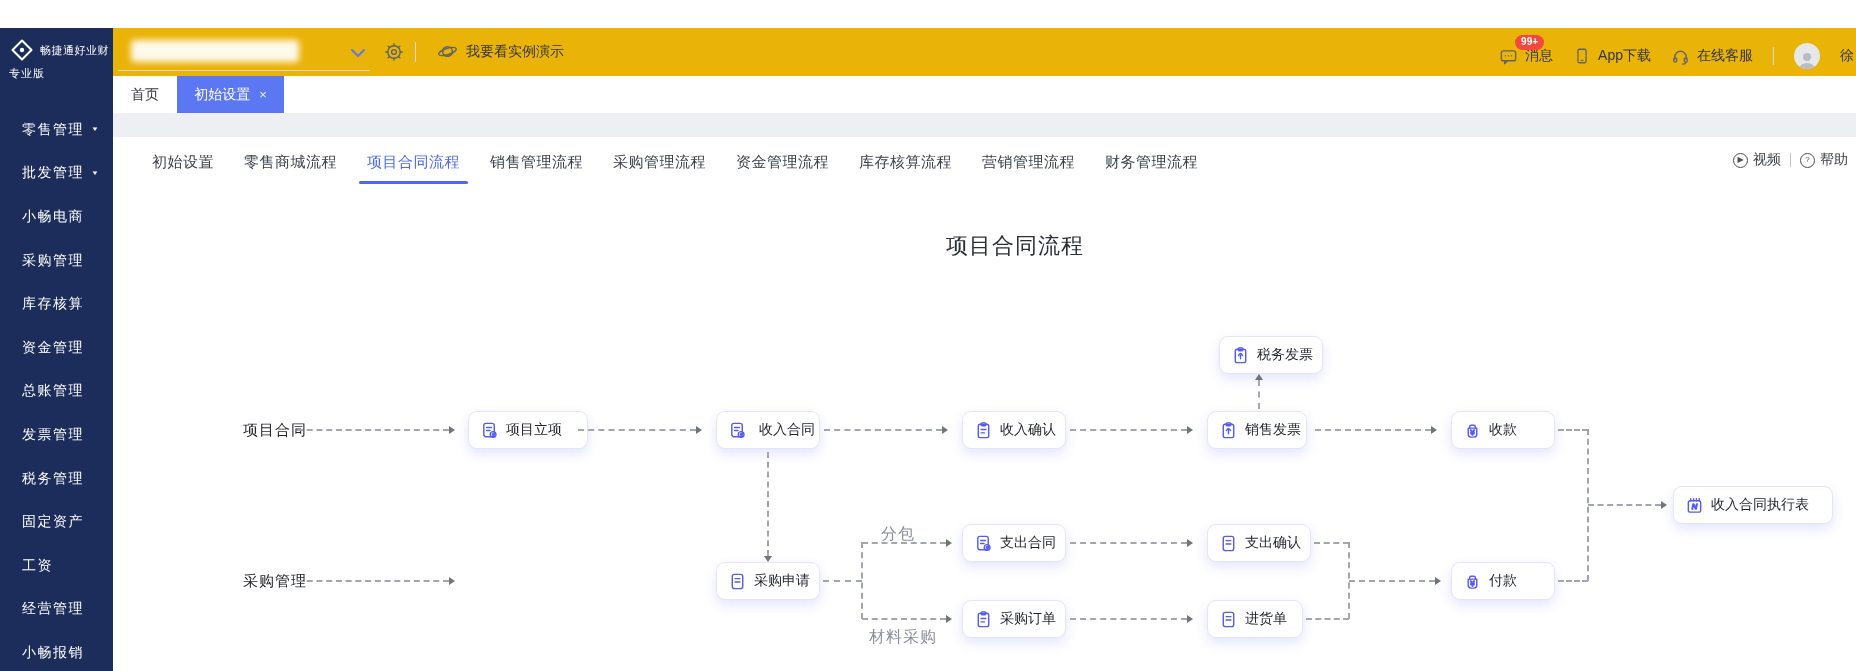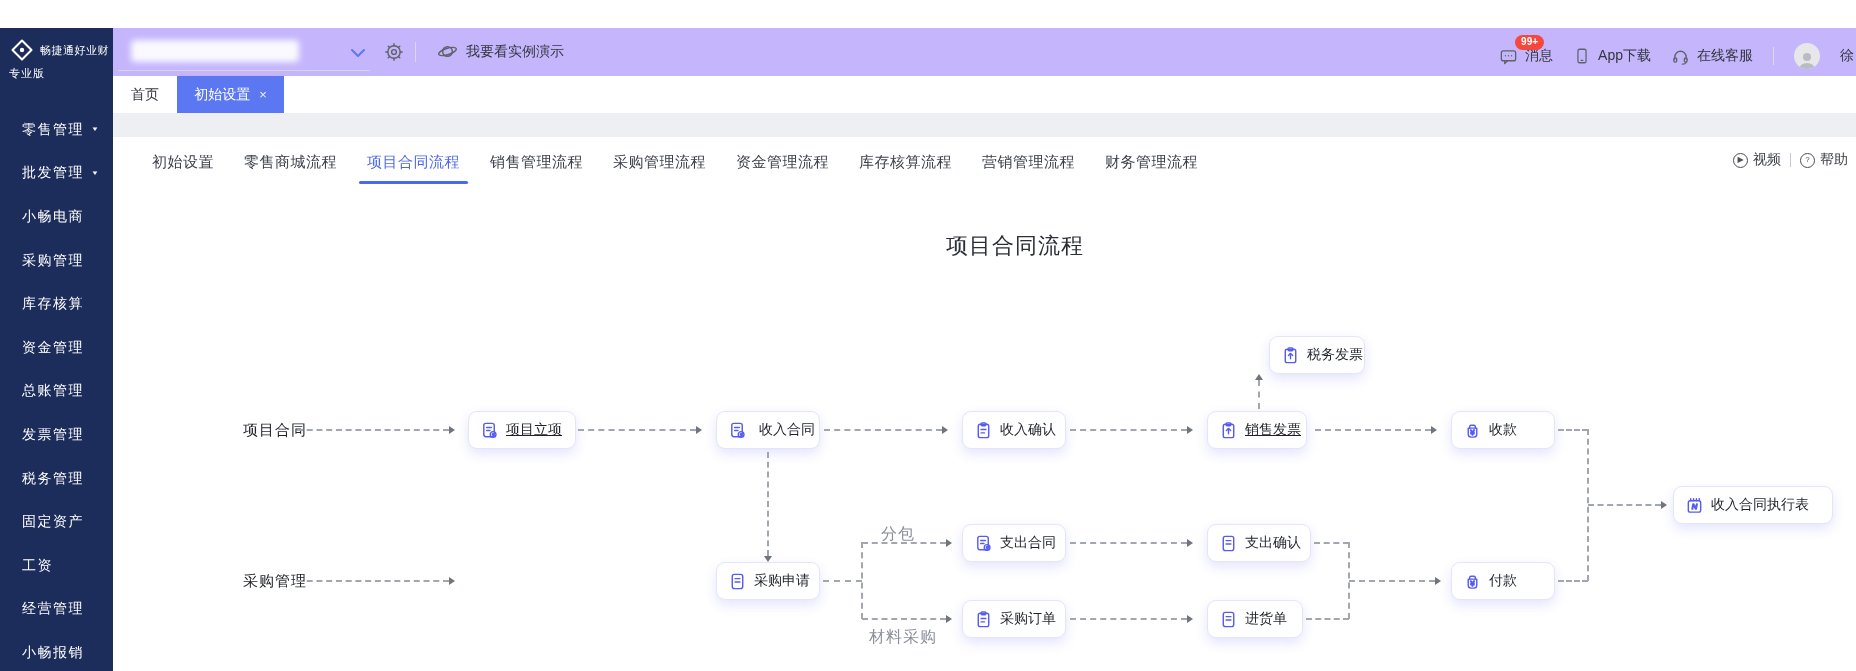--- a/index.html
+++ b/index.html
@@ -9,21 +9,21 @@
   
   .sidebar { position:absolute; left:0; top:28px; bottom:0; width:113px; background:#1d2d5b; color:#fff; z-index:6; }
   .logo-row { display:flex; align-items:center; gap:5px; padding:9px 4px 0 9px; }
   .brand-name { font-size:11px; white-space:nowrap; overflow:hidden; letter-spacing:.5px; }
   .brand-edition { font-size:11px; padding:3px 0 0 9px; letter-spacing:1px; }
   .menu { margin-top:27px; }
   .menu-item { height:43.6px; display:flex; align-items:center; padding-left:22px; font-size:14px; letter-spacing:1.5px; cursor:pointer; }
   .menu-item .caret { margin-left:7px; font-size:8px; transform:scaleY(.75); opacity:.95; }
 
   
-  .header { position:absolute; left:113px; right:0; top:28px; height:48px; background:#c4b5fd; z-index:5;text-align:center; }
+  .header { position:absolute; left:113px; right:0; top:28px; height:48px; background:#eab308; z-index:5;text-align:center; }
   .company-underline { position:absolute; left:5px; top:42px; width:252px; border-bottom:1px solid #d4d6db; }
   .company-blob { position:absolute; left:18px; top:12px; width:168px; height:22px; background:#ffffff; opacity:.92; border-radius:4px; filter:blur(3px); cursor:pointer; }
   .hicon { display:inline-flex; align-items:center; justify-content:center; }
   .chevron { position:absolute; left:236px; top:18px; cursor:pointer; }
   .gear { position:absolute; left:271px; top:14px; cursor:pointer; }
   .hdr-div1 { position:absolute; left:302px; top:14px; width:1px; height:20px; background:#d9dadd; }
   .demo { position:absolute; left:324px; top:13px; display:flex; align-items:center; gap:8px; font-size:14px; color:#33363c; cursor:pointer; }
   .hdr-right { position:absolute; right:2px; top:0; height:48px; display:flex; align-items:center; gap:20px; padding-top:8px; }
   .hitem { display:flex; align-items:center; gap:7px; font-size:14px; color:#33363c; cursor:pointer; position:relative; }
   .badge { position:absolute; top:-12px; left:16px; background:#f5483d; color:#fff; font-size:10px; font-weight:bold; padding:1.5px 6px; border-radius:9px; line-height:1.2; }
@@ -283,21 +283,21 @@
       </span>
     </div>
 
     <div class="flow-title">项目合同流程</div>
 
     <div class="rowlabel" style="left:130px; top:284px;">项目合同</div>
     <div class="rowlabel" style="left:130px; top:435px;">采购管理</div>
     <div class="blabel" style="left:768px; top:387px;">分包</div>
     <div class="blabel" style="left:756px; top:490px;">材料采购</div>
 
-    <div class="node" style="left:355px; top:274px; width:108px;text-decoration:underline;">
+    <div class="node" style="left:355px; top:274px; width:120px;">
       <span class="nicon">
           <svg>
             <use href="#i-doc-badge"></use>
           </svg>
         </span>
       <span>项目立项</span>
     </div>
     <div class="node" style="left:603px; top:274px; width:104px;gap:12px;">
       <span class="nicon">
           <svg>
@@ -307,29 +307,29 @@
       <span>收入合同</span>
     </div>
     <div class="node" style="left:849px; top:274px; width:104px;">
       <span class="nicon">
           <svg>
             <use href="#i-clipboard"></use>
           </svg>
         </span>
       <span>收入确认</span>
     </div>
-    <div class="node" style="left:1094px; top:274px; width:100px;text-decoration:underline;">
+    <div class="node" style="left:1094px; top:274px; width:100px;">
       <span class="nicon">
           <svg>
             <use href="#i-invoice"></use>
           </svg>
         </span>
       <span>销售发票</span>
     </div>
-    <div class="node" style="left:1156px; top:199px; width:96px;">
+    <div class="node" style="left:1106px; top:199px; width:104px;">
       <span class="nicon">
           <svg>
             <use href="#i-invoice"></use>
           </svg>
         </span>
       <span>税务发票</span>
     </div>
     <div class="node" style="left:1338px; top:274px; width:104px;">
       <span class="nicon">
           <svg>

